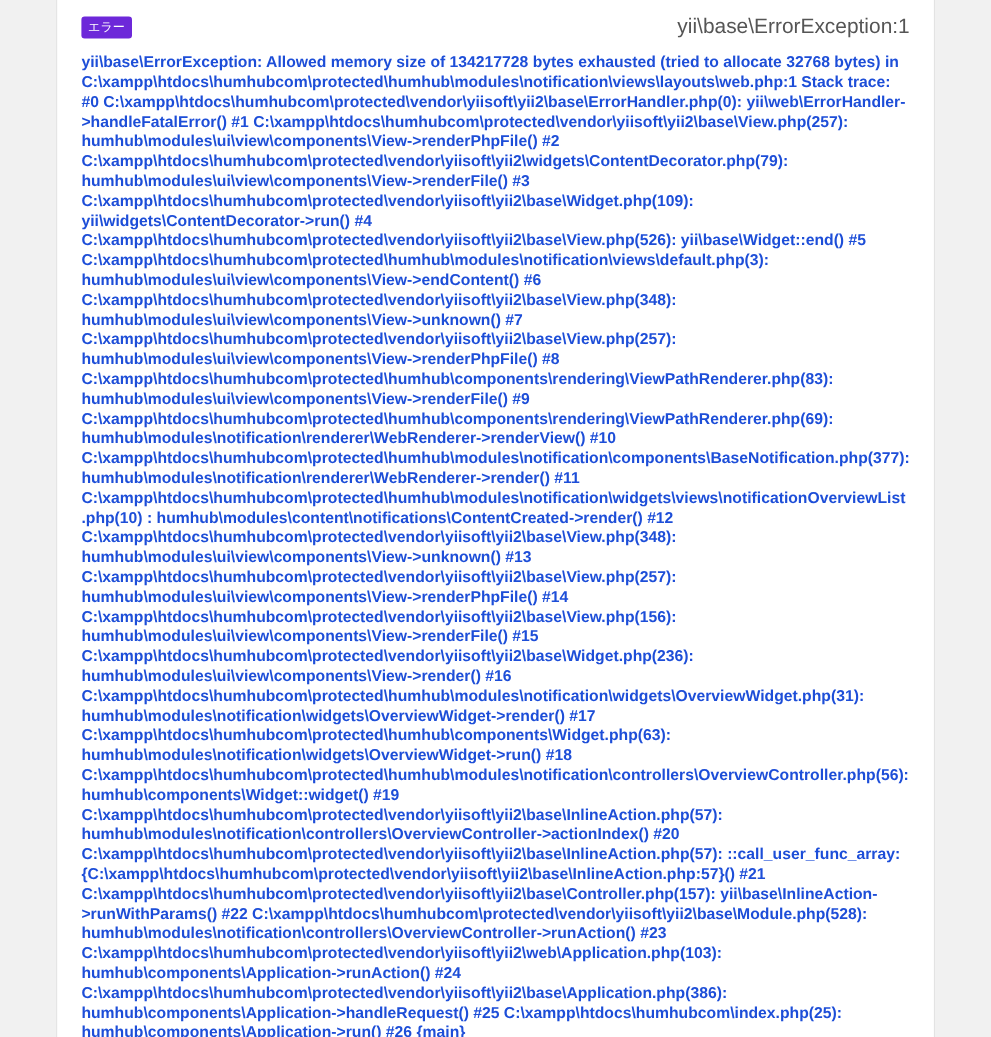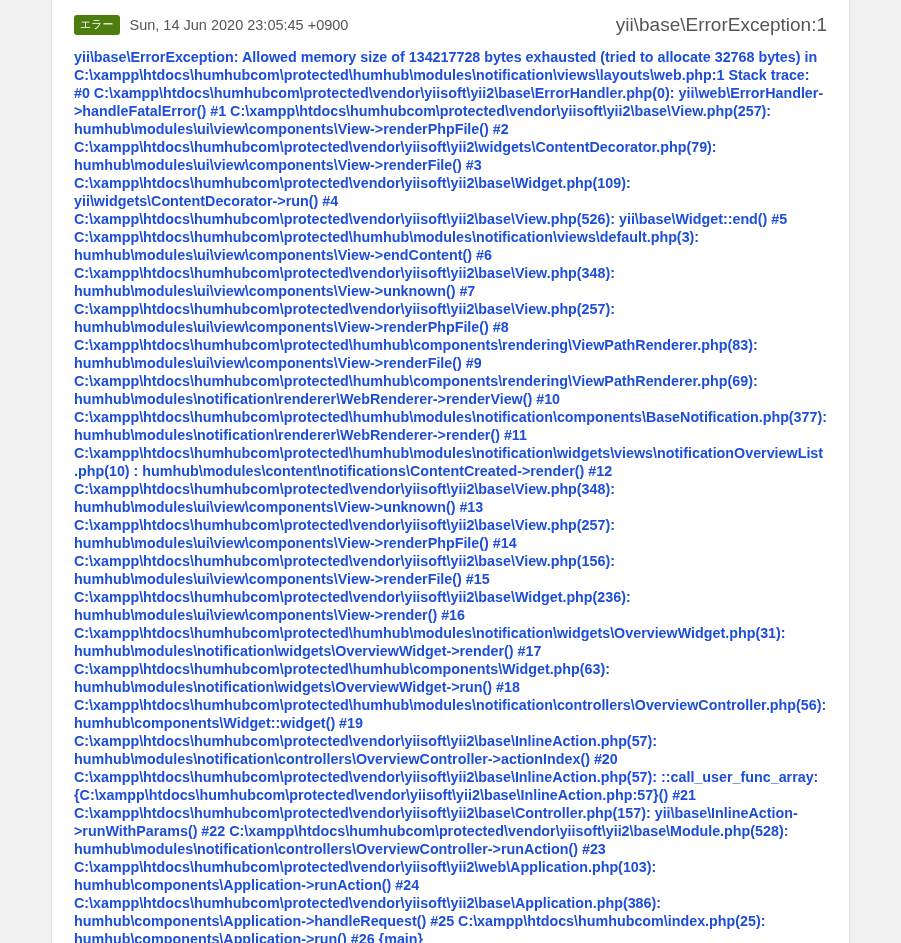--- a/index.html
+++ b/index.html
@@ -31,21 +31,21 @@
     box-sizing: border-box;
   }
   .entry-header {
     display: flex;
     align-items: center;
     width: 100%;
     margin-bottom: 12px;
   }
   .badge-error {
     display: inline-block;
-    background: #4d7c0f;
+    background: #6d28d9;
     color: #ffffff;
     font-size: 11px;
     line-height: 1;
     padding: 4px 6px 5px 6px;
     border-radius: 3px;
     font-family: "DejaVu Sans", sans-serif;
     white-space: nowrap;
   }
   .entry-time {
     margin-left: 10px;
@@ -70,19 +70,18 @@
   }
 </style>
 </head>
 <body>
 
 <div id="page">
   <div class="panel">
     <div class="log-entry">
       <div class="entry-header">
         <span class="badge-error">エラー</span>
-        <span class="entry-time">Sun, 14 Jun 2020 23:05:45 +0900</span>
         <span class="entry-category">yii\base\ErrorException:1</span>
       </div>
       <div class="entry-message">yii\base\ErrorException: Allowed memory size of 134217728 bytes exhausted (tried to allocate 32768 bytes) in C:\xampp\htdocs\humhubcom\protected\humhub\modules\notification\views\layouts\web.php:1 Stack trace: #0 C:\xampp\htdocs\humhubcom\protected\vendor\yiisoft\yii2\base\ErrorHandler.php(0): yii\web\ErrorHandler-&gt;handleFatalError() #1 C:\xampp\htdocs\humhubcom\protected\vendor\yiisoft\yii2\base\View.php(257): humhub\modules\ui\view\components\View-&gt;renderPhpFile() #2 C:\xampp\htdocs\humhubcom\protected\vendor\yiisoft\yii2\widgets\ContentDecorator.php(79): humhub\modules\ui\view\components\View-&gt;renderFile() #3 C:\xampp\htdocs\humhubcom\protected\vendor\yiisoft\yii2\base\Widget.php(109): yii\widgets\ContentDecorator-&gt;run() #4 C:\xampp\htdocs\humhubcom\protected\vendor\yiisoft\yii2\base\View.php(526): yii\base\Widget::end() #5 C:\xampp\htdocs\humhubcom\protected\humhub\modules\notification\views\default.php(3): humhub\modules\ui\view\components\View-&gt;endContent() #6 C:\xampp\htdocs\humhubcom\protected\vendor\yiisoft\yii2\base\View.php(348): humhub\modules\ui\view\components\View-&gt;unknown() #7 C:\xampp\htdocs\humhubcom\protected\vendor\yiisoft\yii2\base\View.php(257): humhub\modules\ui\view\components\View-&gt;renderPhpFile() #8 C:\xampp\htdocs\humhubcom\protected\humhub\components\rendering\ViewPathRenderer.php(83): humhub\modules\ui\view\components\View-&gt;renderFile() #9 C:\xampp\htdocs\humhubcom\protected\humhub\components\rendering\ViewPathRenderer.php(69): humhub\modules\notification\renderer\WebRenderer-&gt;renderView() #10 C:\xampp\htdocs\humhubcom\protected\humhub\modules\notification\components\BaseNotification.php(377): humhub\modules\notification\renderer\WebRenderer-&gt;render() #11 C:\xampp\htdocs\humhubcom\protected\humhub\modules\notification\widgets\views\notificationOverviewList.php(10) : humhub\modules\content\notifications\ContentCreated-&gt;render() #12 C:\xampp\htdocs\humhubcom\protected\vendor\yiisoft\yii2\base\View.php(348): humhub\modules\ui\view\components\View-&gt;unknown() #13 C:\xampp\htdocs\humhubcom\protected\vendor\yiisoft\yii2\base\View.php(257): humhub\modules\ui\view\components\View-&gt;renderPhpFile() #14 C:\xampp\htdocs\humhubcom\protected\vendor\yiisoft\yii2\base\View.php(156): humhub\modules\ui\view\components\View-&gt;renderFile() #15 C:\xampp\htdocs\humhubcom\protected\vendor\yiisoft\yii2\base\Widget.php(236): humhub\modules\ui\view\components\View-&gt;render() #16 C:\xampp\htdocs\humhubcom\protected\humhub\modules\notification\widgets\OverviewWidget.php(31): humhub\modules\notification\widgets\OverviewWidget-&gt;render() #17 C:\xampp\htdocs\humhubcom\protected\humhub\components\Widget.php(63): humhub\modules\notification\widgets\OverviewWidget-&gt;run() #18 C:\xampp\htdocs\humhubcom\protected\humhub\modules\notification\controllers\OverviewController.php(56): humhub\components\Widget::widget() #19 C:\xampp\htdocs\humhubcom\protected\vendor\yiisoft\yii2\base\InlineAction.php(57): humhub\modules\notification\controllers\OverviewController-&gt;actionIndex() #20 C:\xampp\htdocs\humhubcom\protected\vendor\yiisoft\yii2\base\InlineAction.php(57): ::call_user_func_array: {C:\xampp\htdocs\humhubcom\protected\vendor\yiisoft\yii2\base\InlineAction.php:57}() #21 C:\xampp\htdocs\humhubcom\protected\vendor\yiisoft\yii2\base\Controller.php(157): yii\base\InlineAction-&gt;runWithParams() #22 C:\xampp\htdocs\humhubcom\protected\vendor\yiisoft\yii2\base\Module.php(528): humhub\modules\notification\controllers\OverviewController-&gt;runAction() #23 C:\xampp\htdocs\humhubcom\protected\vendor\yiisoft\yii2\web\Application.php(103): humhub\components\Application-&gt;runAction() #24 C:\xampp\htdocs\humhubcom\protected\vendor\yiisoft\yii2\base\Application.php(386): humhub\components\Application-&gt;handleRequest() #25 C:\xampp\htdocs\humhubcom\index.php(25): humhub\components\Application-&gt;run() #26 {main}</div>
     </div>
   </div>
 </div>
 
 </body></html>

